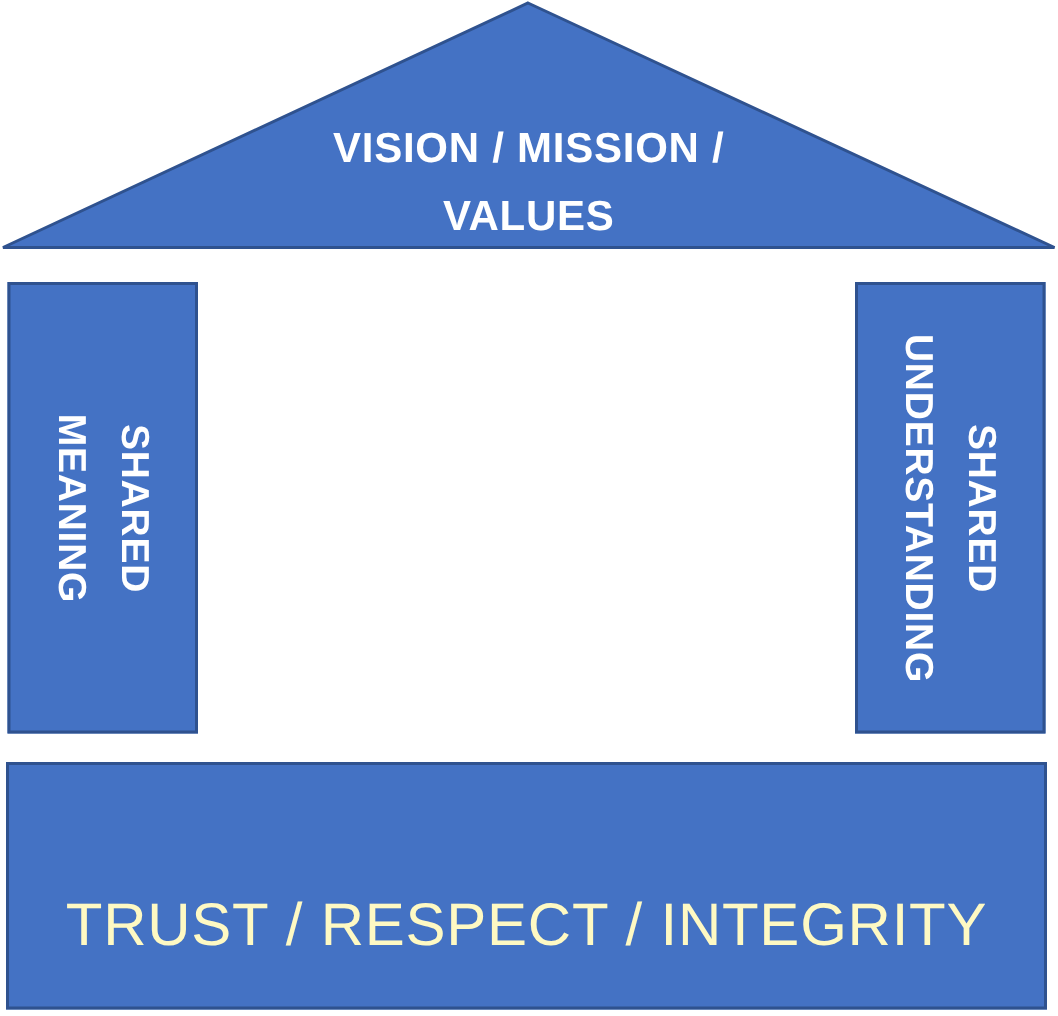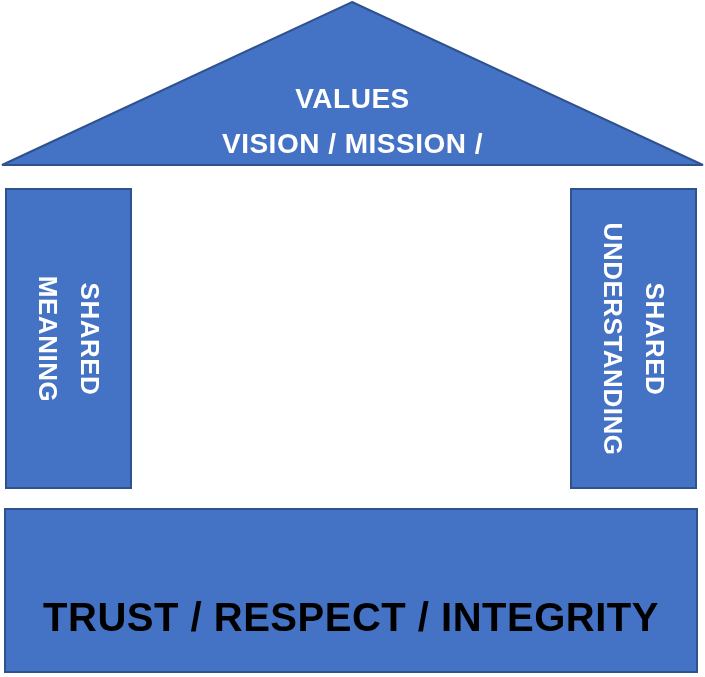--- a/index.html
+++ b/index.html
@@ -71,39 +71,39 @@
     width: 694px;
     height: 165px;
     background: #4472C4;
     border: 2px solid #2F528F;
     box-sizing: border-box;
     display: flex;
     align-items: center;
     justify-content: center;
   }
   .base-label {
-    color: #000000;
-    font-weight: bold;
+    color: #fef9c3;
+    font-weight: normal;
     font-size: 40px;
     letter-spacing: 0.5px;
     padding-top: 6px;
     margin-top: 48px;
   }
 </style>
 </head>
 <body>
 
 <div class="canvas">
 
   <svg class="roof-svg" viewBox="0 0 705 170" aria-hidden="true">
     <polygon points="352,2 703,165 2,165" fill="#4472C4" stroke="#2F528F" stroke-width="2"></polygon>
   </svg>
   <div class="roof-label">
+    <span>VISION / MISSION /</span>
     <span>VALUES</span>
-    <span>VISION / MISSION /</span>
   </div>
 
   <div class="pillar pillar-left">
     <div class="pillar-text">
       <span>SHARED</span>
       <span>MEANING</span>
     </div>
   </div>
 
   <div class="pillar pillar-right">

